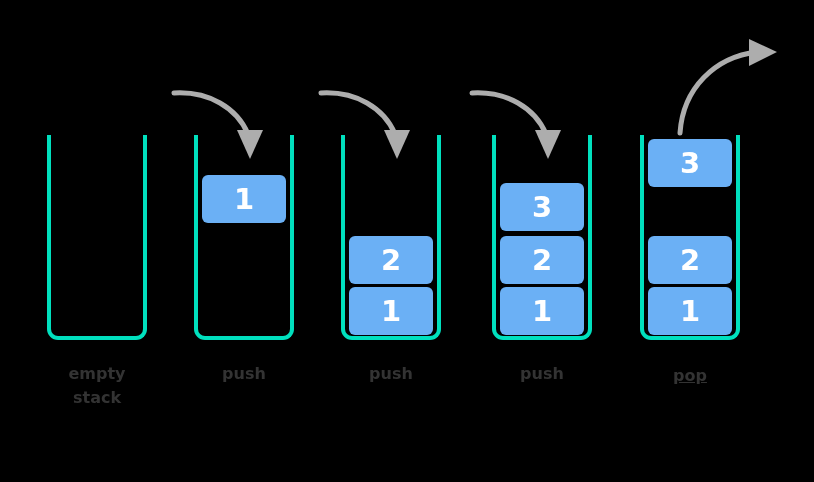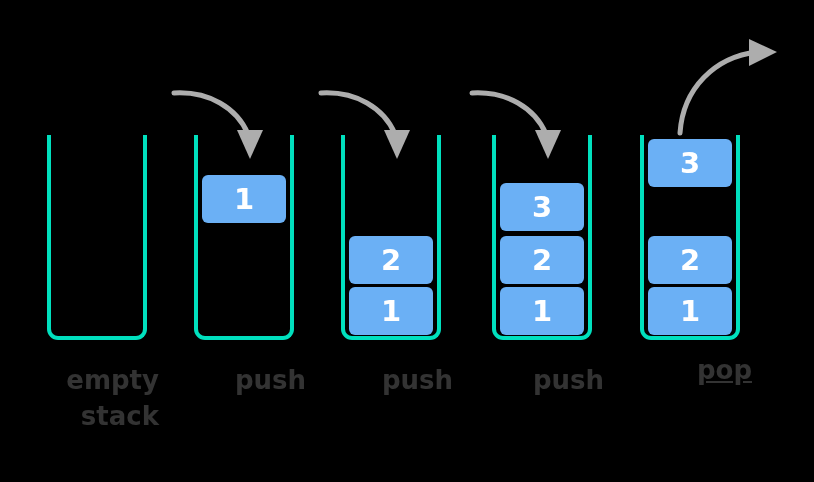--- a/index.html
+++ b/index.html
@@ -54,23 +54,23 @@
     align-items: center;
     justify-content: center;
     letter-spacing: 0px;
   }
 
   
   .caption {
     position: absolute;
     color: var(--label);
     font-weight: bold;
-    font-size: 26px;
-    line-height: 36px;
-    text-align: right;
+    font-size: 16px;
+    line-height: 24px;
+    text-align: center;
     white-space: pre-line;
   }
 
   
   .arrow-svg {
     position: absolute;
     overflow: visible;
     pointer-events: none;
   }
 </style>
@@ -138,16 +138,16 @@
 
     <svg class="arrow-svg" style="left:35px; top:38px;" width="130" height="100" viewBox="0 0 130 100">
       <path d="M 5,95 C 8,50 40,19 82,14" stroke="#adadad" stroke-width="5" fill="none" stroke-linecap="round"></path>
       <path d="M 74,1 L 102,14 L 74,28 Z" fill="#adadad"></path>
     </svg>
 
     <div class="box" style="--blue:#6bb0f5; left:8px; top:139px; width:84px; height:48px;">3</div>
     <div class="box" style="--blue:#6bb0f5; left:8px; top:236px; width:84px; height:48px;">2</div>
     <div class="box" style="--blue:#6bb0f5; left:8px; top:287px; width:84px; height:48px;">1</div>
 
-    <div class="caption" style="--label:#333333; left:-12px; top:352px; width:124px;text-decoration:underline;">pop</div>
+    <div class="caption" style="--label:#333333; left:-12px; top:364px; width:124px;text-decoration:underline;">pop</div>
   </div>
 
 </div>
 
 </body></html>

